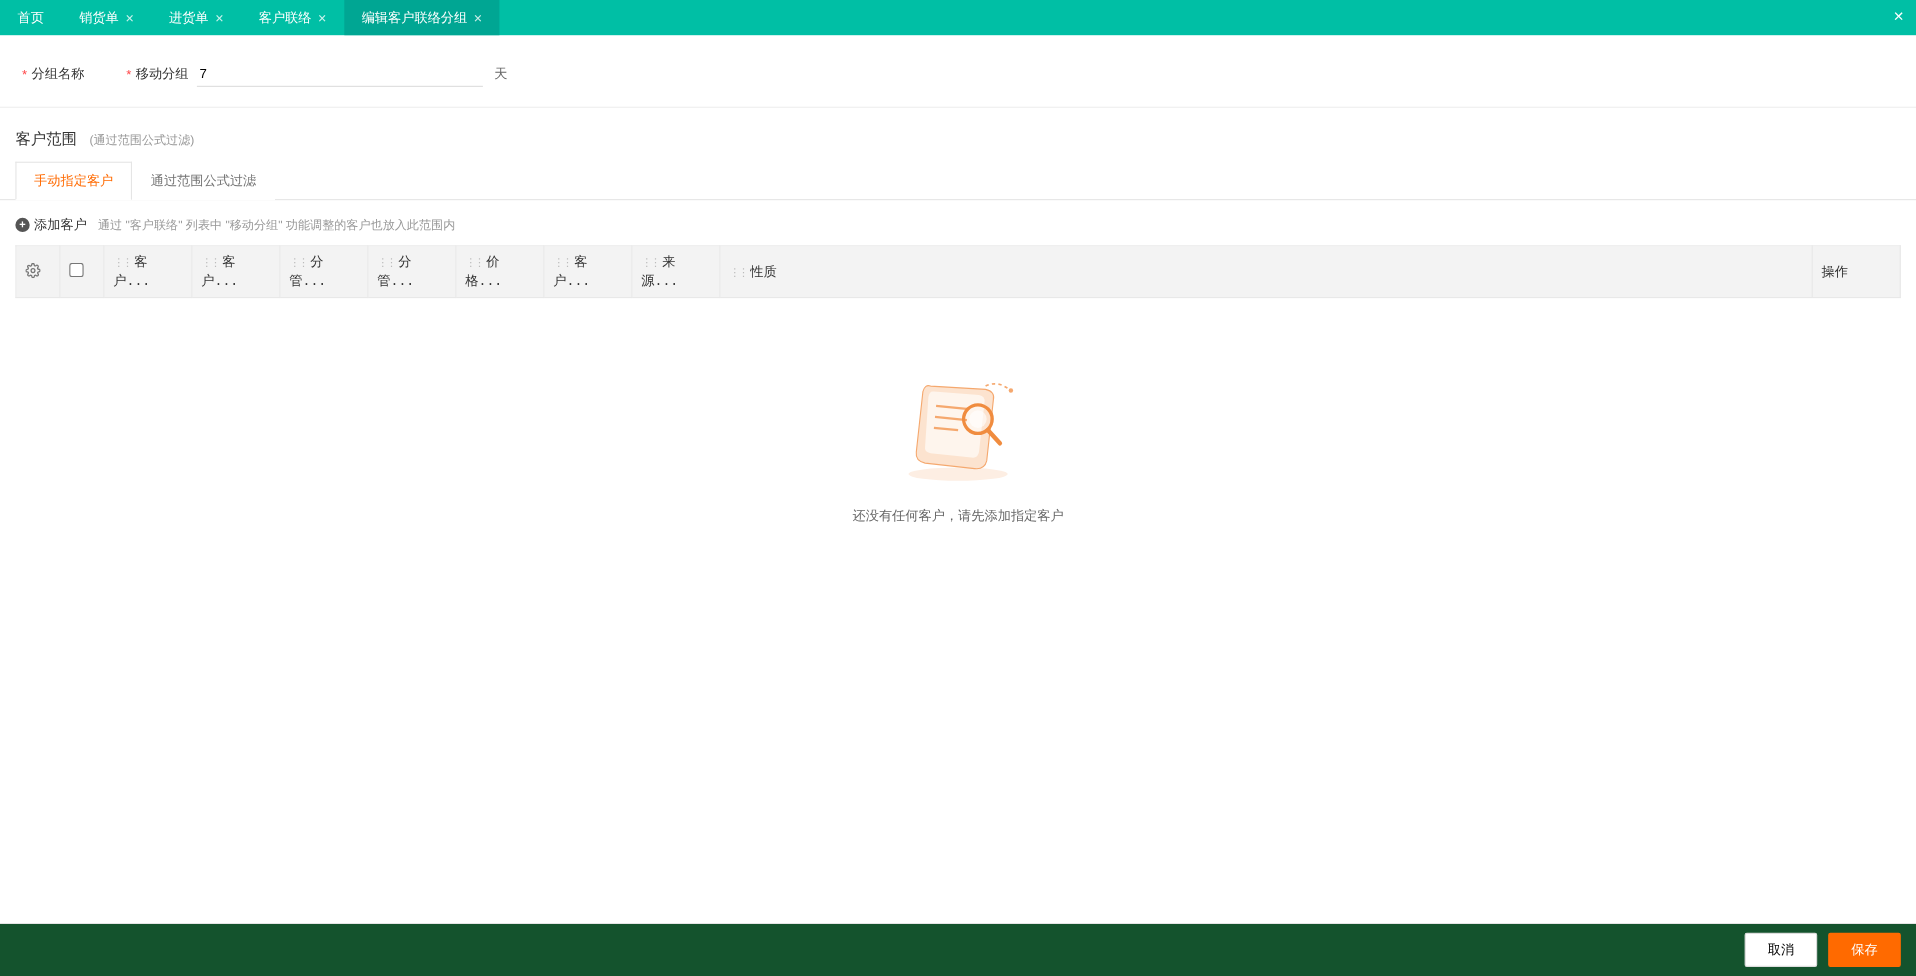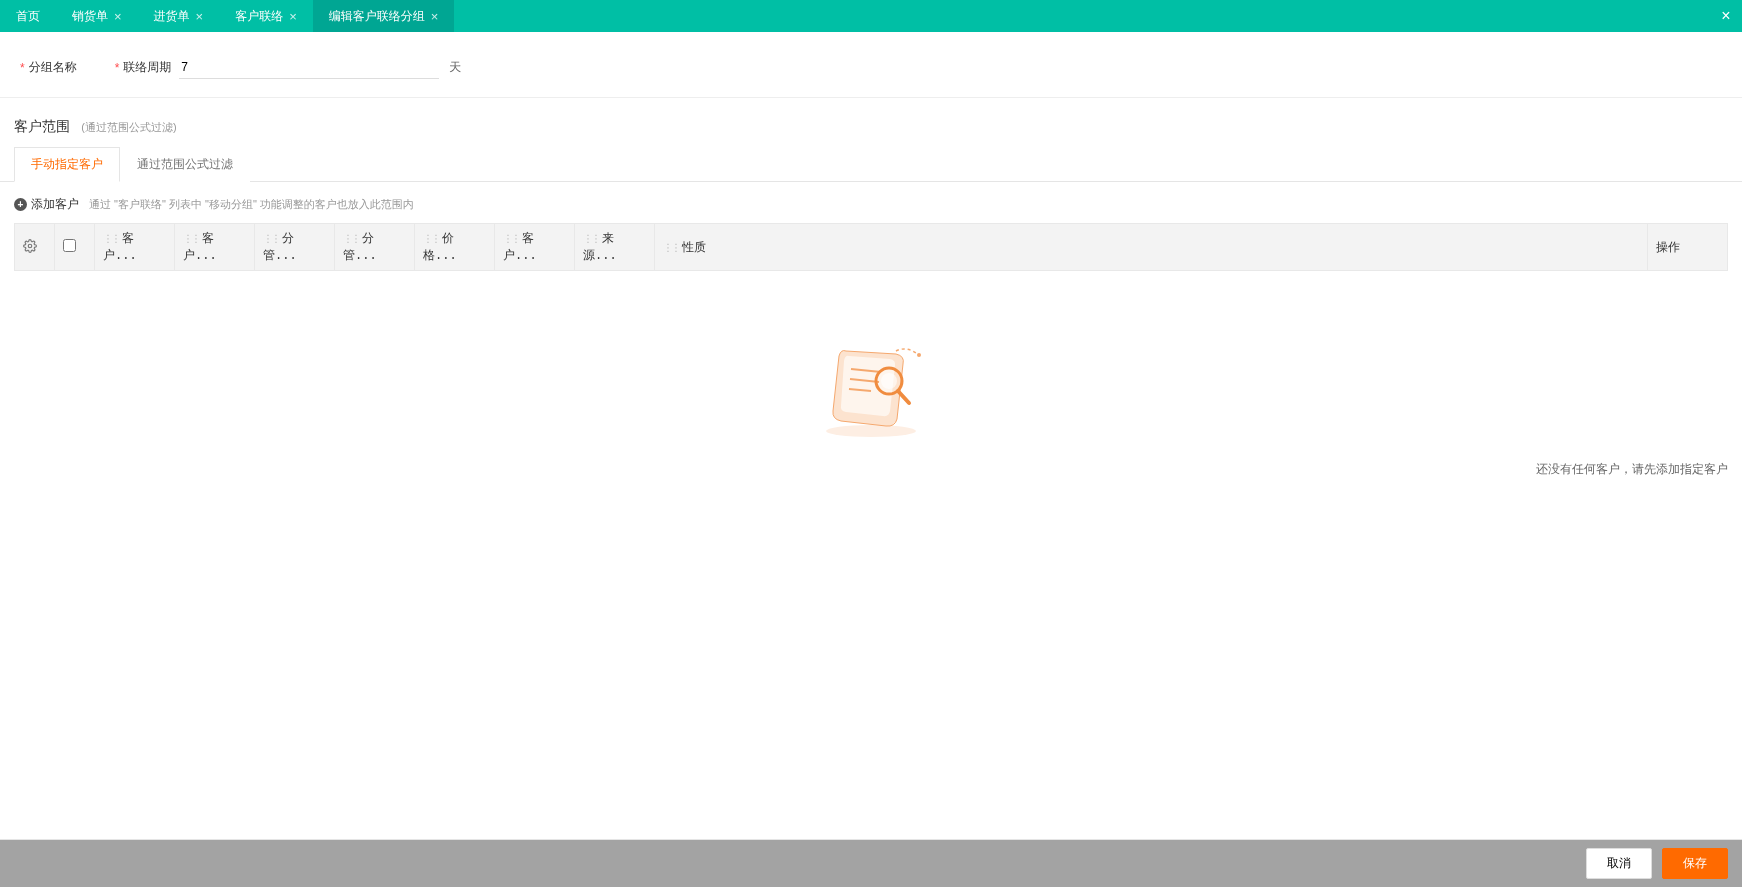--- a/index.html
+++ b/index.html
@@ -174,39 +174,39 @@
       cursor: move;
       letter-spacing: -2px;
     }
     .gear-icon {
       display: inline-block;
       color: #777;
     }
     
     .empty-state {
       padding: 60px 0;
-      text-align: right;
+      text-align: center;
     }
     .empty-illustration {
       width: 140px;
       height: 110px;
       margin: 0 auto 20px;
       position: relative;
     }
     .empty-text {
       color: #666;
       font-size: 12px;
     }
     
     .footer-bar {
       position: fixed;
       bottom: 0;
       left: 0;
       right: 0;
-      background: #a3a3a3;
+      background: #14532d;
       border-top: 1px solid #e5e5e5;
       padding: 8px 14px;
       display: flex;
       justify-content: flex-end;
       gap: 10px;
     }
     .btn {
       padding: 6px 20px;
       font-size: 12px;
       border: 1px solid #ddd;
@@ -246,21 +246,21 @@
   <div class="panel-close">×</div>
 </div>
 
 <div class="form-section">
   <div class="form-group">
     <span class="required-star">*</span>
     <span class="form-label">分组名称</span>
   </div>
   <div class="form-group">
     <span class="required-star">*</span>
-    <span class="form-label">联络周期</span>
+    <span class="form-label">移动分组</span>
     <input class="form-input input-cycle" value="7" style="">
     <span class="form-unit">天</span>
   </div>
 </div>
 
 <div class="section-header">
   <span class="section-title">客户范围</span>
   <span class="section-subtitle">(通过范围公式过滤)</span>
 </div>
 

